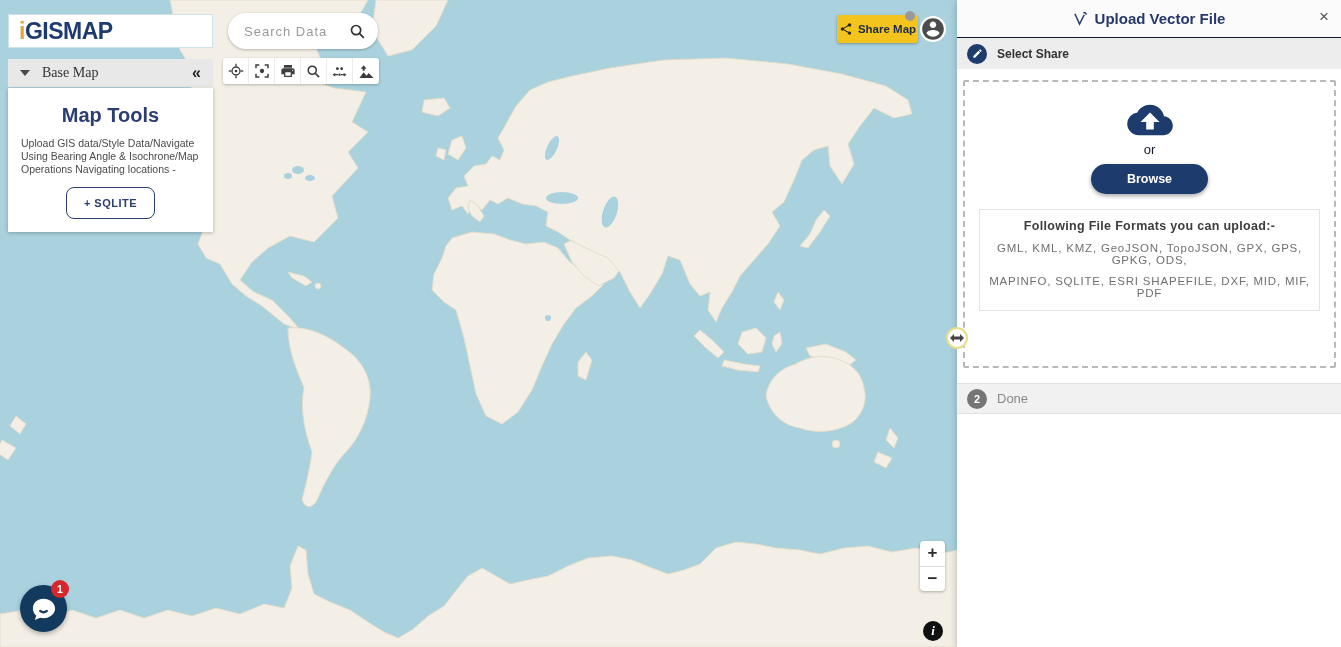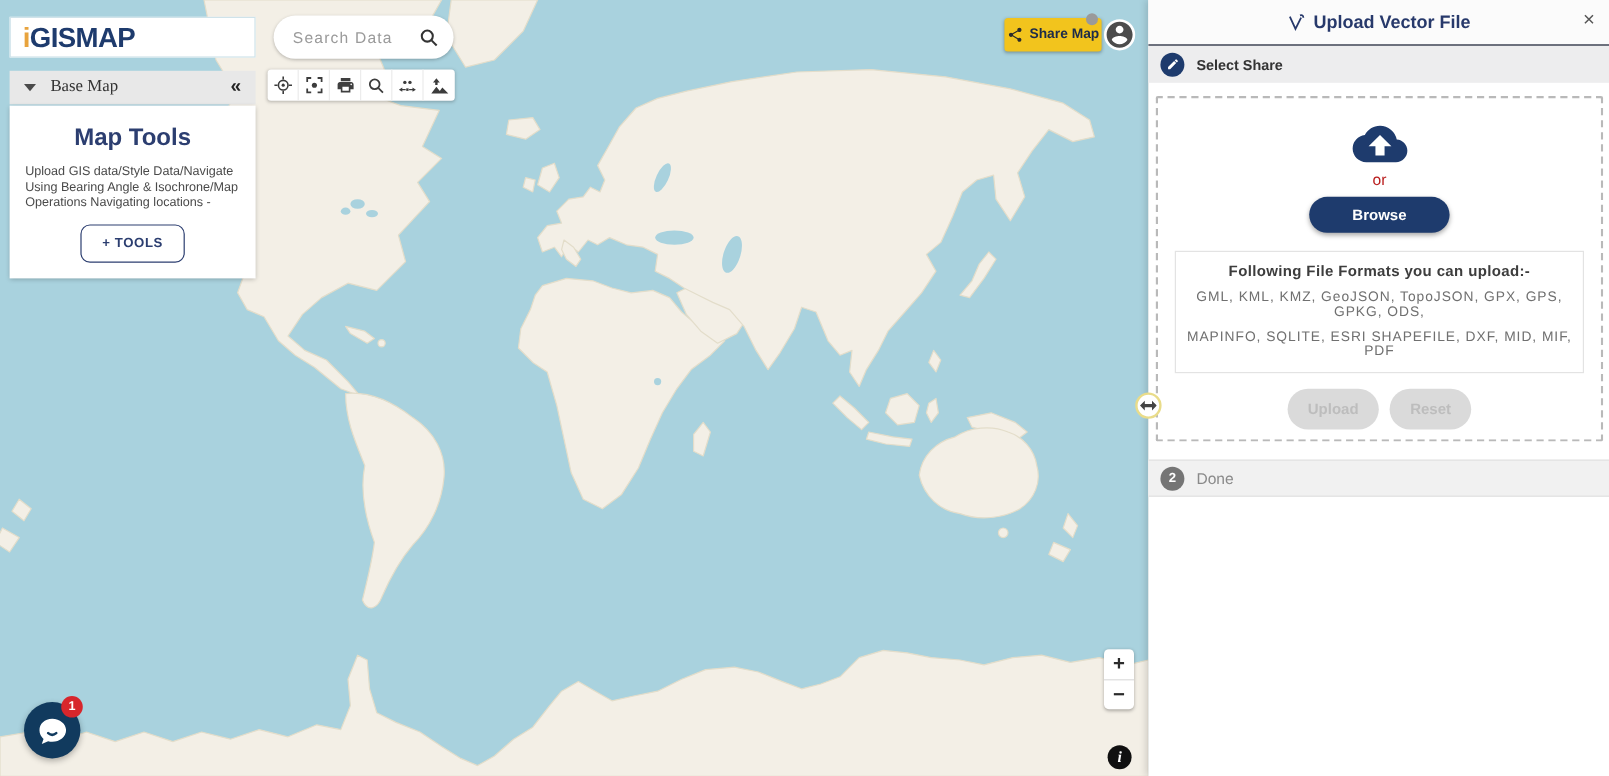--- a/index.html
+++ b/index.html
@@ -92,21 +92,21 @@
   .step-circle { width:20px; height:20px; border-radius:50%; background:var(--c-navy,#1e3b6d); display:flex;
     align-items:center; justify-content:center; flex:none; }
   .step-label { font-size:12px; font-weight:bold; color:#333; }
   .step-row.done { background:#f1f1f1; border-top:1px solid #e2e2e2; border-bottom:1px solid #e2e2e2; margin-top:15px; }
   .step-row.done .step-circle { background:#757575; color:#fff; font-size:11px; font-weight:bold; }
   .step-row.done .step-label { color:#8a8a8a; font-weight:normal; font-size:13px; }
 
   .dropzone { margin:11px 5px 0 6px; height:288px; border:2px dashed #b9b9b9; border-radius:2px; text-align:center;
     padding-top:19px; background:#fff; }
   .dragdrop-text { font-size:15px; font-weight:bold; color:#24437c; letter-spacing:2.5px; margin-top:6px; }
-  .or-text { font-size:13px; color:#b91c1c; margin-top:3px; }
+  .or-text { font-size:13px; color:#0f172a; margin-top:3px; }
   .browse-btn { margin-top:7px; display:inline-block; background:var(--c-navy,#1e3b6d); color:#fff; font-size:12.5px;
     font-weight:bold; padding:8px 36px; border:none; border-radius:15px; box-shadow:0 2px 4px rgba(0,0,0,.35); cursor:pointer; }
   .formats-box { margin:15px 14px 0 14px; border:1px solid #e3e3e3; background:#fff; padding:9px 4px 11px 4px; }
   .formats-title { font-size:12.5px; font-weight:bold; color:#3d3d3d; letter-spacing:0.3px; }
   .formats-line { font-size:11.5px; color:#707070; letter-spacing:0.8px; margin-top:9px; }
   .dz-buttons { margin-top:13px; display:flex; justify-content:center; gap:9px; }
   .dz-btn { background:#dadada; color:#bdbdbd; font-size:12.5px; font-weight:bold; border:none; border-radius:17px;
     padding:10px 17px; cursor:default; }
 
   svg { display:block; }
@@ -182,21 +182,21 @@
 
     <div class="basemap-bar">
       <div class="basemap-caret"></div>
       <div class="basemap-label">Base Map</div>
       <div class="basemap-collapse">«</div>
     </div>
 
     <div class="tools-card">
       <div class="tools-title">Map Tools</div>
       <div class="tools-desc">Upload GIS data/Style Data/Navigate Using Bearing Angle &amp; Isochrone/Map Operations Navigating locations -</div>
-      <div class="tools-btn">+ TOOLS</div>
+      <div class="tools-btn">+ SQLITE</div>
     </div>
 
     <div class="search-pill">
       <input type="text" placeholder="Search Data" style="">
       <svg width="17" height="17" viewBox="0 0 24 24" fill="none" stroke="#333" stroke-width="2.4">
           <circle cx="10" cy="10" r="6.5"></circle>
           <line x1="15" y1="15" x2="21" y2="21"></line>
         </svg>
     </div>
 
@@ -309,24 +309,20 @@
       <svg width="48" height="38" viewBox="0 0 24 20" fill="#1e3b6d" style="margin:0 auto;">
           <path d="M19.35 8.04A7.49 7.49 0 0 0 12 2C9.11 2 6.6 3.64 5.35 6.04A5.994 5.994 0 0 0 0 12c0 3.31 2.69 6 6 6h13c2.76 0 5-2.24 5-5 0-2.64-2.05-4.78-4.65-4.96zM14 11v4h-4v-4H7l5-5 5 5h-3z"></path>
         </svg>
       <div class="or-text">or</div>
       <button class="browse-btn">Browse</button>
       <div class="formats-box">
         <div class="formats-title">Following File Formats you can upload:-</div>
         <div class="formats-line">GML, KML, KMZ, GeoJSON, TopoJSON, GPX, GPS, GPKG, ODS,</div>
         <div class="formats-line">MAPINFO, SQLITE, ESRI SHAPEFILE, DXF, MID, MIF, PDF</div>
       </div>
-      <div class="dz-buttons">
-        <button class="dz-btn" disabled="">Upload</button>
-        <button class="dz-btn" disabled="">Reset</button>
-      </div>
     </div>
 
     <div class="step-row done">
       <div class="step-circle">2</div>
       <div class="step-label">Done</div>
     </div>
   </div>
 
 </div>
 

